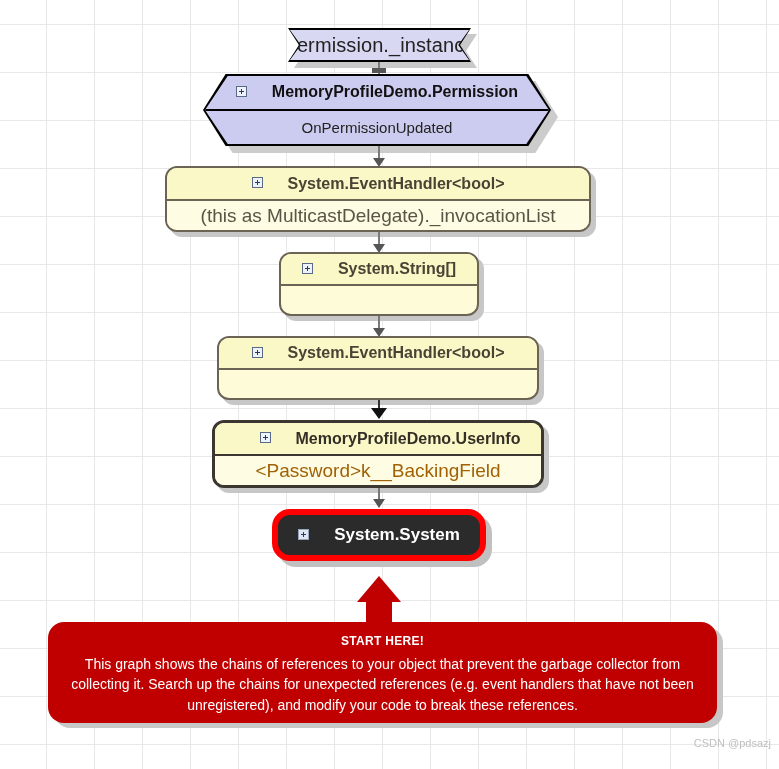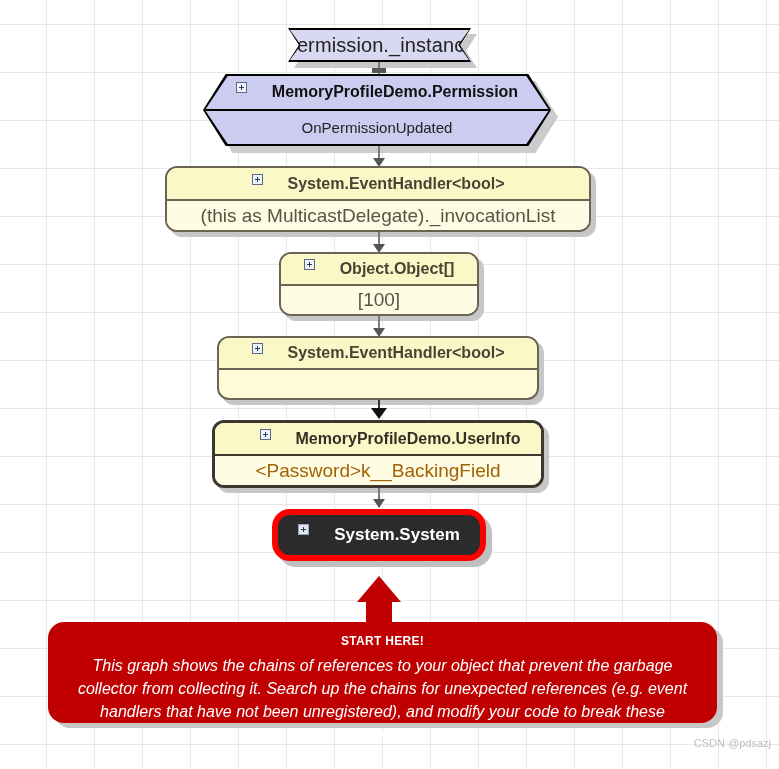--- a/index.html
+++ b/index.html
@@ -181,21 +181,21 @@
     position: absolute;
     background: #2b3a55;
   }
   .expander::before { left: 2px; right: 2px; top: 4px; height: 1px; }
   .expander::after  { top: 2px; bottom: 2px; left: 4px; width: 1px; }
   .expander.dark {
     border-color: #98a6bd;
     background: #dfe6f2;
   }
 
-  .head-inner { display: flex; align-items: flex-start; justify-content: center; gap: 19px; }
+  .head-inner { display: flex; align-items: center; justify-content: center; gap: 19px; }
 
   
   .conn {
     position: absolute;
     background: #7a7a7a;
     width: 2px;
   }
   .arrowhead {
     position: absolute;
     width: 0; height: 0;
@@ -230,23 +230,22 @@
     padding: 12px 18px 14px 18px;
     text-align: center;
   }
   .callout-title {
     font-weight: bold;
     font-size: 12px;
     letter-spacing: .3px;
     margin-bottom: 6px;
   }
   .callout-text {
-    font-size: 16px;
+    font-size: 14px;
     line-height: 1.45;
-    font-style: italic;
   }
 
   
   .watermark {
     position: absolute;
     right: 8px;
     bottom: 20px;
     font-size: 11px;
     color: #bfbfbf;
   }
@@ -300,24 +299,23 @@
 
   <div class="conn" style="left:378px; top:232px; height:18px;"></div>
   <div class="arrowhead" style="left:373px; top:244px;"></div>
 
   <div class="rect-wrap" style="left:279px; top:252px; width:200px; height:64px;">
     <div class="rect-shadow"></div>
     <div class="rect">
       <div class="rect-head">
         <span class="head-inner">
           <span class="expander"></span>
-          <span>Object.Object[]</span>
+          <span>System.String[]</span>
         </span>
       </div>
-      <div class="rect-body">[100]</div>
     </div>
   </div>
 
   <div class="conn" style="left:378px; top:316px; height:18px;"></div>
   <div class="arrowhead" style="left:373px; top:328px;"></div>
 
   <div class="rect-wrap" style="left:217px; top:336px; width:322px; height:64px;">
     <div class="rect-shadow"></div>
     <div class="rect">
       <div class="rect-head">

